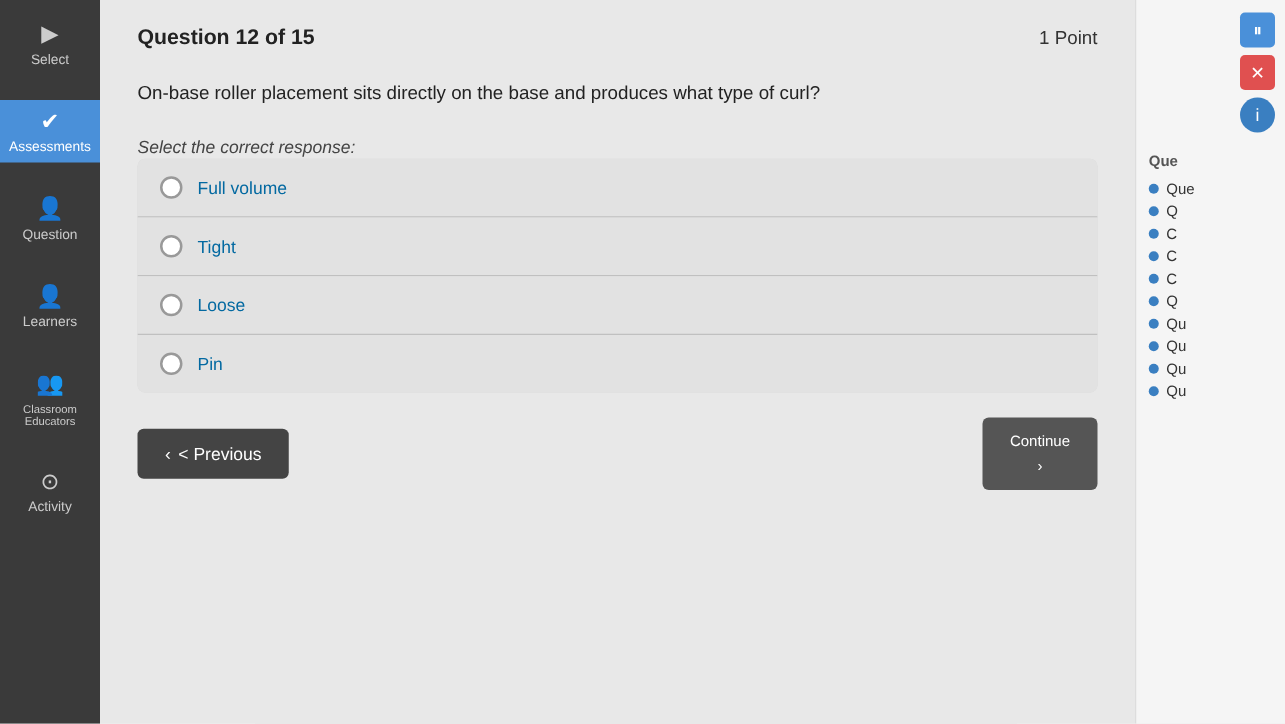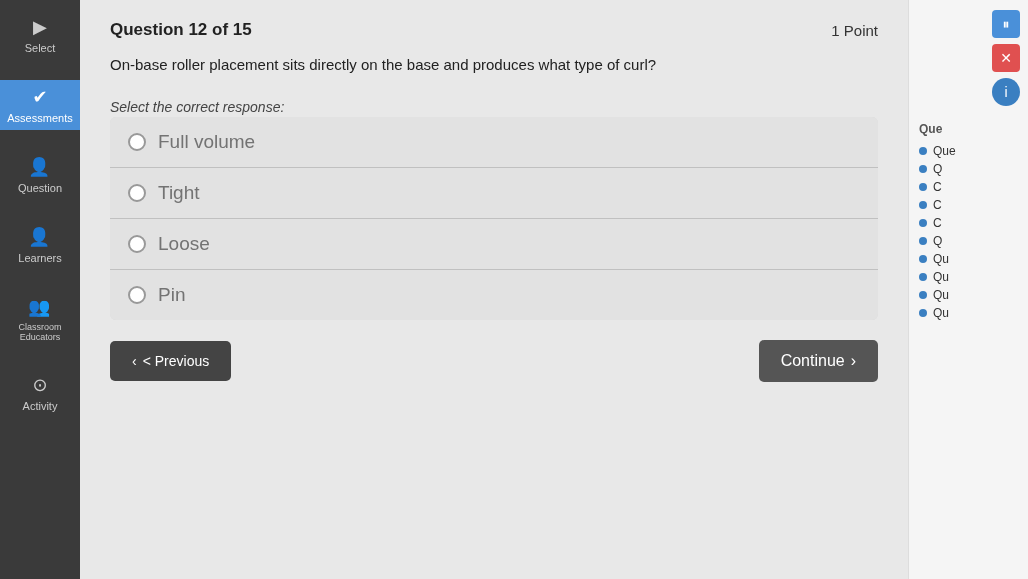--- a/index.html
+++ b/index.html
@@ -49,21 +49,21 @@
       display: flex;
       flex-direction: column;
       padding: 20px 30px;
       overflow: hidden;
     }
 
     .question-header {
       display: flex;
       justify-content: space-between;
       align-items: center;
-      margin-bottom: 14px;
+      margin-bottom: 24px;
     }
     .question-title {
       font-size: 17px;
       font-weight: bold;
       color: #222;
     }
     .question-points {
       font-size: 15px;
       color: #333;
       font-weight: normal;
@@ -102,22 +102,22 @@
     .option-row:last-child { border-bottom: none; }
     .option-radio {
       width: 18px;
       height: 18px;
       border-radius: 50%;
       border: 2px solid #999;
       background: white;
       flex-shrink: 0;
     }
     .option-text {
-      font-size: 19px;
-      color: #737373;
+      font-size: 14px;
+      color: #0369a1;
     }
 
     .nav-buttons {
       display: flex;
       justify-content: space-between;
       align-items: center;
       margin-top: 4px;
     }
 
     .btn-previous {
@@ -132,25 +132,26 @@
       align-items: center;
       gap: 6px;
     }
 
     .btn-continue {
       background: #555;
       color: white;
       border: none;
       padding: 12px 22px;
       border-radius: 5px;
-      font-size: 16px;
+      font-size: 12px;
       cursor: pointer;
       display: flex;
       align-items: center;
       gap: 6px;
+      flex-direction: column;
     }
 
     
     .right-panel {
       width: 120px;
       background: #f5f5f5;
       display: flex;
       flex-direction: column;
       border-left: 1px solid #ddd;
       flex-shrink: 0;

